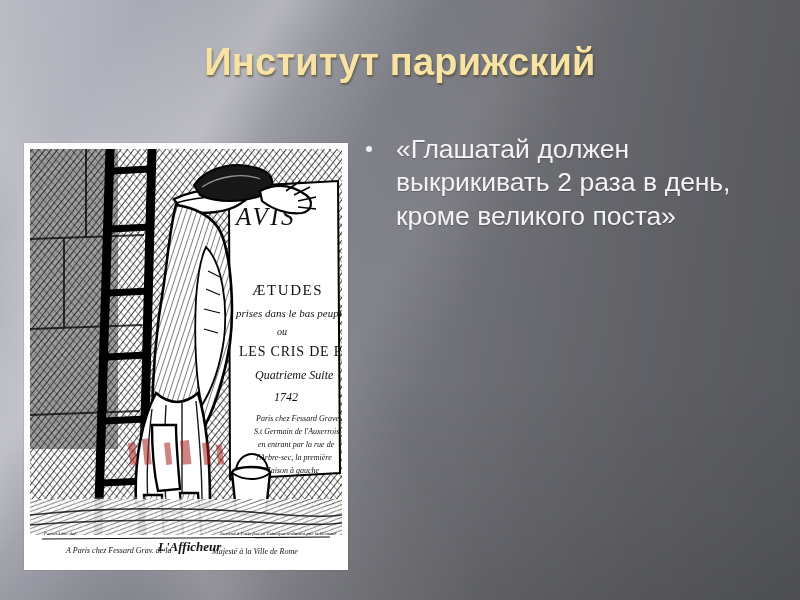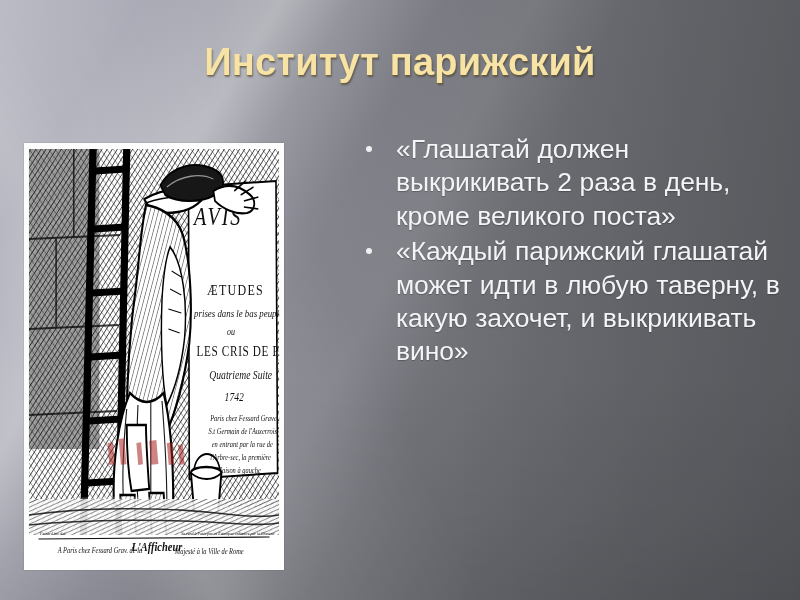--- a/index.html
+++ b/index.html
@@ -92,21 +92,21 @@
        0 1px 0 rgba(120,95,30,0.55),
        1px 2px 2px rgba(40,35,20,0.45);
     white-space: nowrap;
   }
 
   
   #picture-frame {
     position: absolute;
     left: 24px;
     top: 143px;
-    width: 260px;
+    width: 324px;
     height: 427px;
     background: #ffffff;
     overflow: hidden;
     box-shadow: 0 0 1px rgba(0,0,0,0.35);
   }
 
   #engraving {
     position: absolute;
     inset: 0;
     background: #ffffff;
@@ -339,19 +339,15 @@
     </div>
   </div>
 
   <div id="bullets">
 
     <div class="bullet-item">
       <span class="bullet-dot"><i></i></span>
       <span class="bullet-text">«Глашатай должен выкрикивать 2 раза в день, кроме великого поста»</span>
     </div>
 
-    <div class="bullet-item">
-      <span class="bullet-dot"><i></i></span>
-      <span class="bullet-text">«Каждый парижский глашатай может идти в любую таверну, в какую захочет, и выкрикивать вино»</span>
-    </div>
 
   </div>
 </div>
 
 </body></html>

